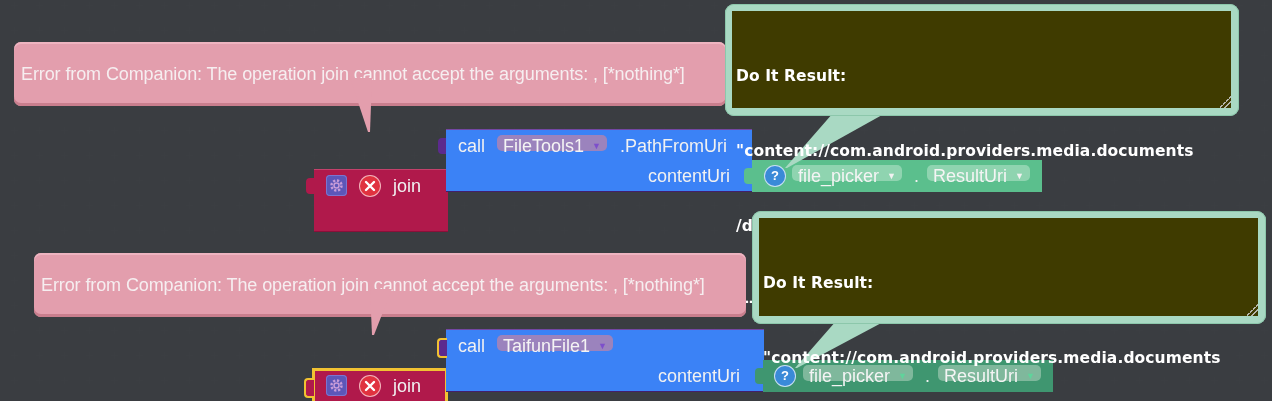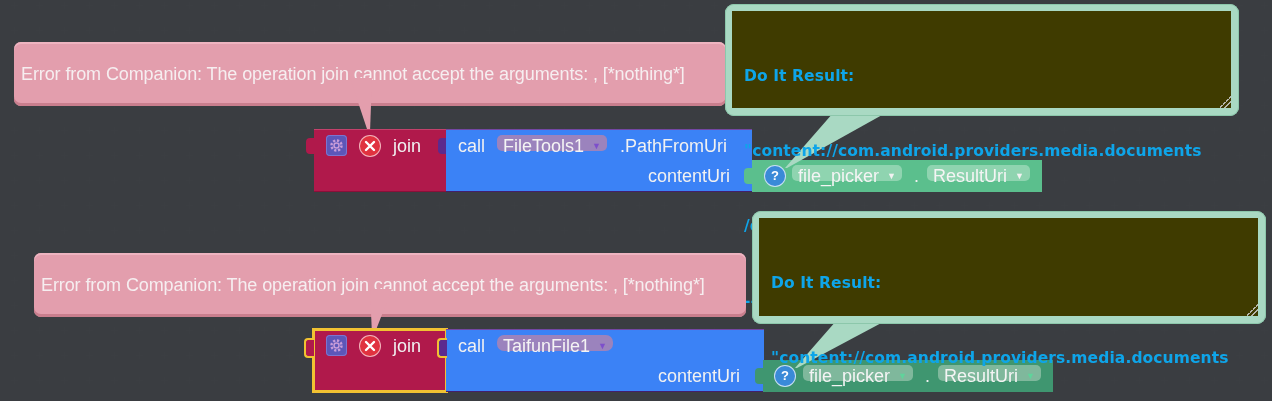--- a/index.html
+++ b/index.html
@@ -36,33 +36,33 @@
   }
 
   
   .res-bubble {
     position:absolute; background:#a9d9c3; border-radius:9px;
     box-shadow: 0 0 0 1px #8cc7ab inset;
   }
   .res-inner {
     position:absolute; left:7px; top:7px; right:8px; bottom:8px;
     background:#3f3b00;
-    color:#0ea5e9; font-family:"DejaVu Sans", sans-serif; font-weight:bold;
-    font-size:15.5px; line-height:25px; padding:3px 12px; box-sizing:border-box;
+    color:#ffffff; font-family:"DejaVu Sans", sans-serif; font-weight:bold;
+    font-size:15.5px; line-height:25px; padding:3px 4px; box-sizing:border-box;
     white-space:pre; letter-spacing:0.1px;
   }
   .resize-grip {
     position:absolute; right:0; bottom:0; width:12px; height:12px;
     background: linear-gradient(135deg, transparent 50%, #b6b6ac 50%, #b6b6ac 58%, transparent 58%, transparent 70%, #b6b6ac 70%, #b6b6ac 78%, transparent 78%);
   }
 
   
   .join-block {
     position:absolute; background:#b0194b; box-sizing:border-box;
-    border-top:1px solid #c4416b; border-bottom:1px solid #8a1039;
+    border-top:1px solid #c4416b; border-bottom:1px solid #8a1039;margin-top:40px;
   }
   .join-block.selected { outline:3px solid #f1c232; outline-offset:-2px; }
   .call-block {
     position:absolute; background:#3b82f6; box-sizing:border-box;
     border-top:1px solid #7447a3; border-bottom:1px solid #431f6a;
   }
   .getter-block {
     position:absolute; height:32px; box-sizing:border-box;
   }
   .blk-text { position:absolute; color:#f1f1f1; font-size:18px; line-height:22px; white-space:nowrap; }
@@ -175,21 +175,21 @@
       <svg width="20" height="20" viewBox="0 0 20 20">
           <path d="M6 6 L14 14 M14 6 L6 14" stroke="#fff" stroke-width="2.4" stroke-linecap="round"></path>
         </svg>
     </div>
     <span class="blk-text" style="left:80px; top:5px;">join</span>
   </div>
 
   <div class="call-block" style="left:446px; top:329px; width:318px; height:63px;">
     <div class="notch-l" style="left:-9px; top:8px; background:#5c2a8e; border:2px solid #f1c232; border-right:none;"></div>
     <span class="blk-text" style="left:12px; top:5px;">call</span>
-    <div class="dropdown" style="left:51px; top:5px; background:#9b83bd;border-radius:7px;">
+    <div class="dropdown" style="left:51px; top:5px; background:#9b83bd;">
       <span>TaifunFile1</span><span class="caret" style="color:#7d4fcb;">▼</span>
     </div>
     <span class="blk-text" style="right:24px; top:35px;">contentUri</span>
   </div>
 
   <div class="getter-block" style="left:763px; top:360px; width:290px; background:#3f9670;">
     <div class="notch-l" style="left:-8px; top:8px; background:#3f9670;"></div>
     <div class="q-icon" style="left:12px; top:6px;">?</div>
     <div class="dropdown" style="left:40px; top:5px; background:#7fb89c;">
       <span>file_picker</span><span class="caret" style="color:#5fd49b;">▼</span>

